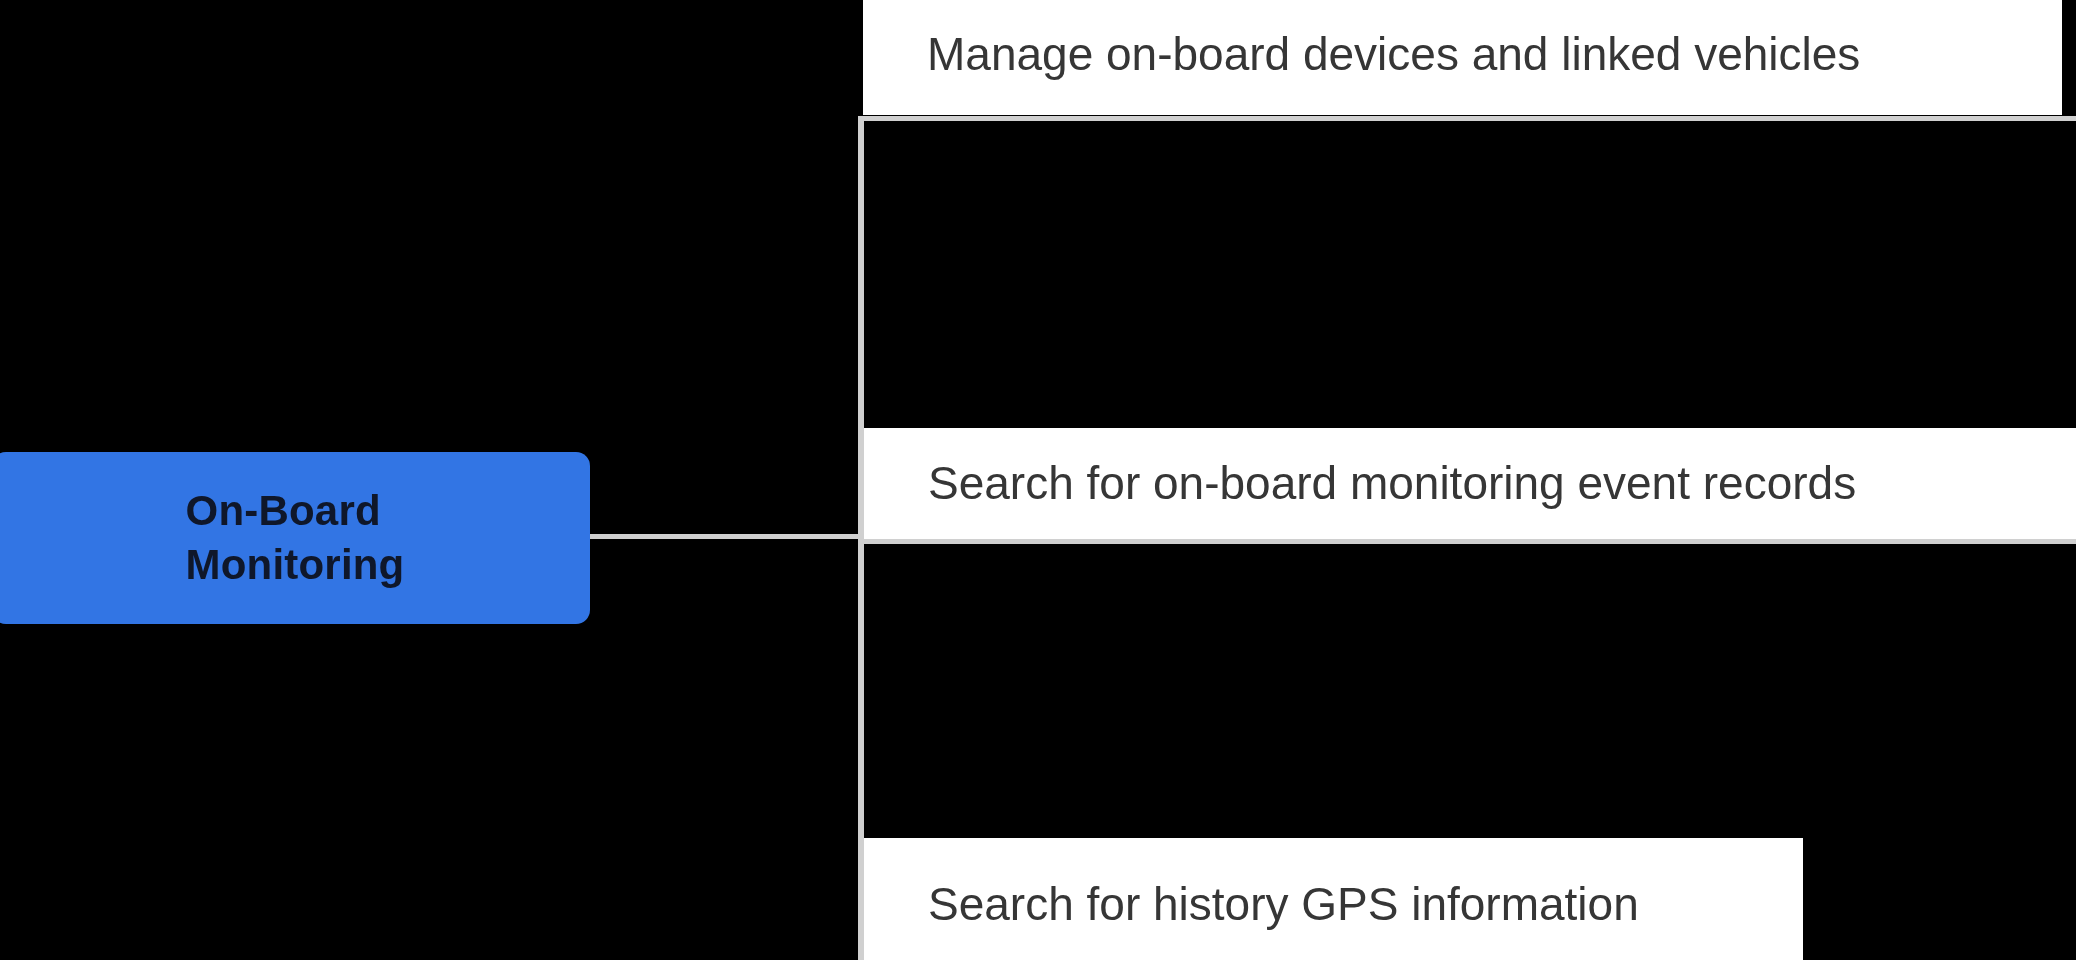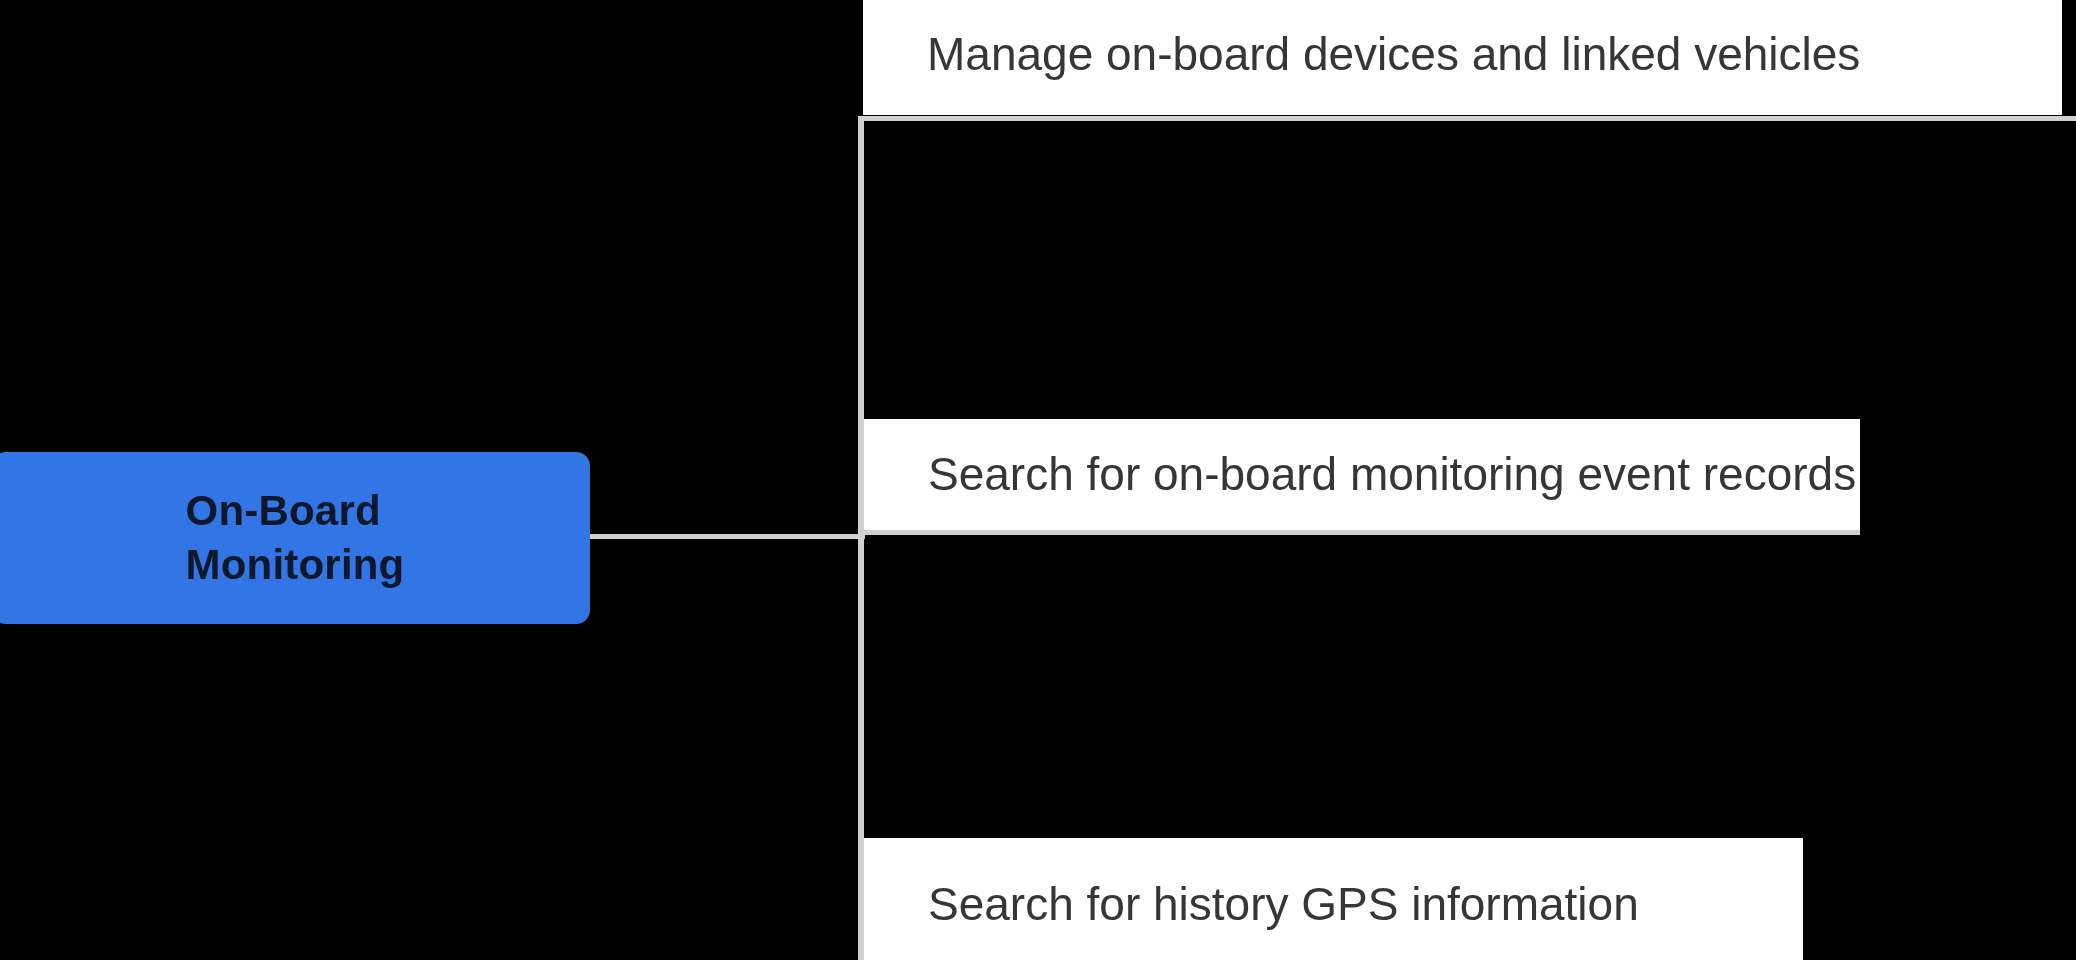--- a/index.html
+++ b/index.html
@@ -98,22 +98,22 @@
     width: 1218px;
     height: 303px;
     background: #000000;
     border-top: 5px solid #d0d0d0;
     border-left: 6px solid #d0d0d0;
     box-sizing: border-box;
   }
   
   #leaf-2 {
     left: 864px;
-    top: 419px;
-    width: 996px;
+    top: 428px;
+    width: 1212px;
     height: 116px;
     border-bottom: 5px solid #d0d0d0;
   }
   
   #leaf-3 {
     left: 864px;
     top: 838px;
     width: 939px;
     height: 138px;
     border-bottom: 5px solid #d0d0d0;

